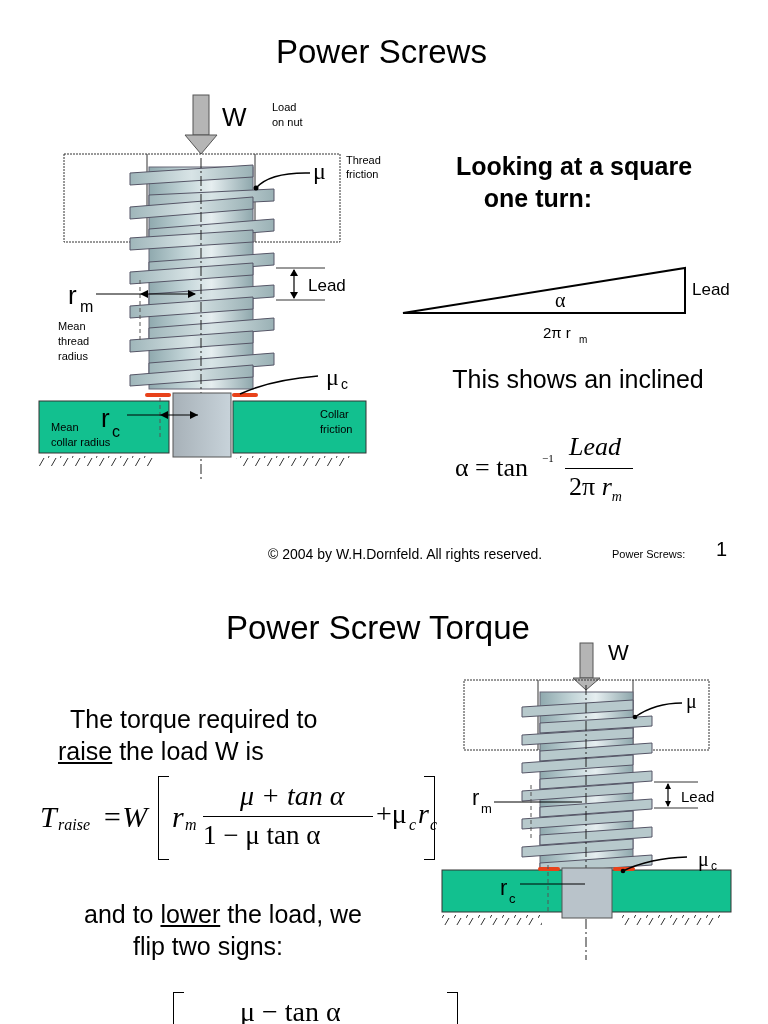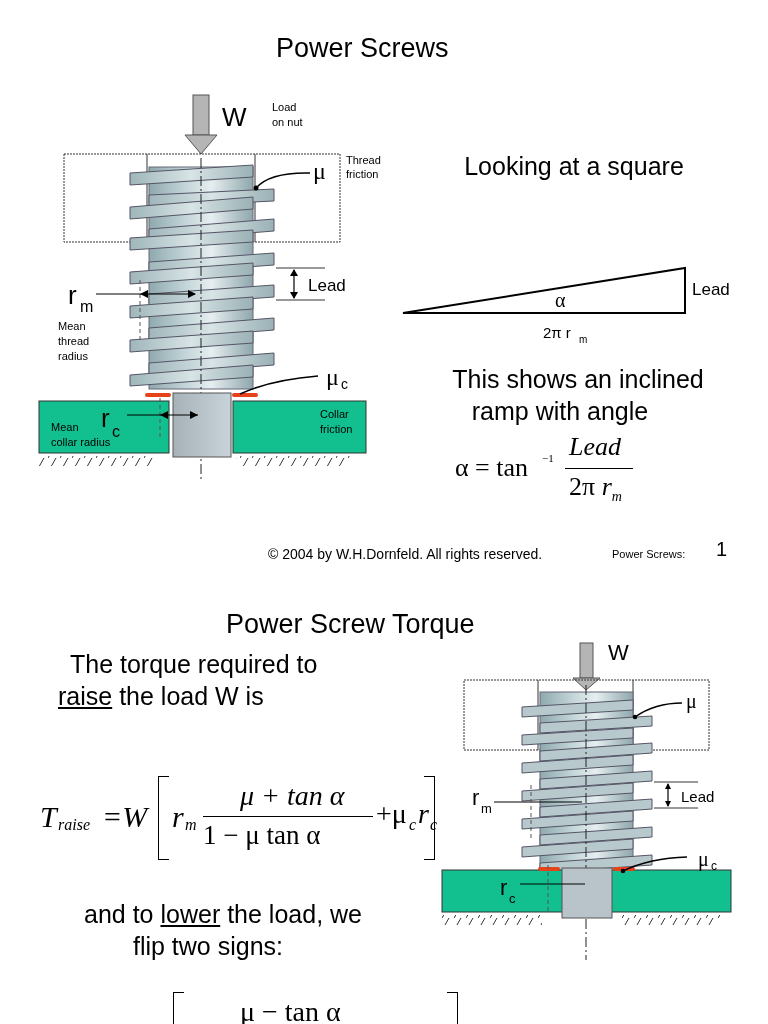--- a/index.html
+++ b/index.html
@@ -1,19 +1,19 @@
 <!DOCTYPE html>
 <html><head>
 <meta charset="utf-8">
 <style>
   html, body { margin:0; padding:0; background:#ffffff; }
   body { width:768px; height:1024px; position:relative; overflow:hidden;
          font-family:"Liberation Sans", sans-serif; color:#000; }
   .abs { position:absolute; }
-  .title { font-size:27px; white-space:nowrap; }
+  .title { font-size:33px; white-space:nowrap; }
   .body-text { font-size:25px; line-height:32px; text-align:center; white-space:nowrap; }
   .math { font-family:"Liberation Serif", serif; white-space:nowrap; }
   .u { text-decoration:underline; }
   svg text { font-family:"Liberation Sans", sans-serif; }
   svg .serif { font-family:"Liberation Serif", serif; }
 </style>
 </head>
 <body>
 
 <div class="abs title" style="left:276px;top:33px;">Power Screws</div>
@@ -114,52 +114,52 @@
   <text x="112" y="357" font-size="16">c</text>
   <line x1="127" y1="335" x2="198" y2="335" stroke="#000" stroke-width="1"></line>
   <polygon points="168,331 168,339 160,335" fill="#000"></polygon>
   <polygon points="190,331 190,339 198,335" fill="#000"></polygon>
   <text x="51" y="351" font-size="11">Mean</text>
   <text x="51" y="366" font-size="11">collar radius</text>
   <text x="320" y="338" font-size="11">Collar</text>
   <text x="320" y="353" font-size="11">friction</text>
 </svg>
 
-<div class="abs body-text" style="left:404px;top:150px;width:340px;">
+<div class="abs body-text" style="left:404px;top:150px;width:340px;font-weight:bold;">
   <div>Looking at a square</div>
+  <div style="margin-left:-72px;">one turn:</div>
 </div>
 
 <svg class="abs" style="left:395px;top:260px;" width="360" height="90">
   <polygon points="8,53 290,8 290,53" fill="none" stroke="#000" stroke-width="2"></polygon>
   <text x="160" y="47" font-size="20" class="serif">α</text>
   <text x="297" y="35" font-size="17">Lead</text>
   <text x="148" y="78" font-size="15">2π r</text>
   <text x="184" y="83" font-size="10">m</text>
 </svg>
 
 <div class="abs body-text" style="left:418px;top:363px;width:320px;">
   <div>This shows an inclined</div>
-  <div style="margin-left:-36px;">ramp with angle</div>
 </div>
 
 <div class="abs math" style="left:455px;top:432px;height:76px;">
   <span style="position:absolute;left:0;top:21px;font-size:26px;">α = tan</span>
   <span style="position:absolute;left:87px;top:20px;font-size:11px;">−1</span>
   <span style="position:absolute;left:114px;top:0;font-size:26px;font-style:italic;">Lead</span>
   <span style="position:absolute;left:110px;top:36px;width:68px;border-top:1.5px solid #000;"></span>
   <span style="position:absolute;left:114px;top:40px;font-size:26px;"><span>2π </span><i>r</i><sub style="font-size:14px;font-style:italic;">m</sub></span>
 </div>
 
 <div class="abs" style="left:268px;top:546px;font-size:14px;">© 2004 by W.H.Dornfeld. All rights reserved.</div>
 <div class="abs" style="left:612px;top:548px;font-size:11px;text-align:center;">Power Screws:</div>
 <div class="abs" style="left:716px;top:538px;font-size:20px;">1</div>
 
 <div class="abs title" style="left:226px;top:609px;">Power Screw Torque</div>
 
-<div class="abs body-text" style="left:58px;top:648px;text-align:left;">
+<div class="abs body-text" style="left:58px;top:703px;text-align:left;">
   <div style="margin-left:12px;">The torque required to</div>
   <div><span class="u">raise</span><span> the load W is</span></div>
 </div>
 
 <div class="abs math" style="left:40px;top:776px;width:400px;height:90px;">
   <span style="position:absolute;left:0;top:24px;font-size:30px;font-style:italic;">T</span>
   <span style="position:absolute;left:18px;top:40px;font-size:16px;font-style:italic;">raise</span>
   <span style="position:absolute;left:62px;top:24px;font-size:30px;font-style:italic;">=W</span>
   <span style="position:absolute;left:118px;top:0;width:10px;height:82px;border:1.5px solid #000;border-right:none;"></span>
   <span style="position:absolute;left:132px;top:24px;font-size:30px;font-style:italic;">r</span>

